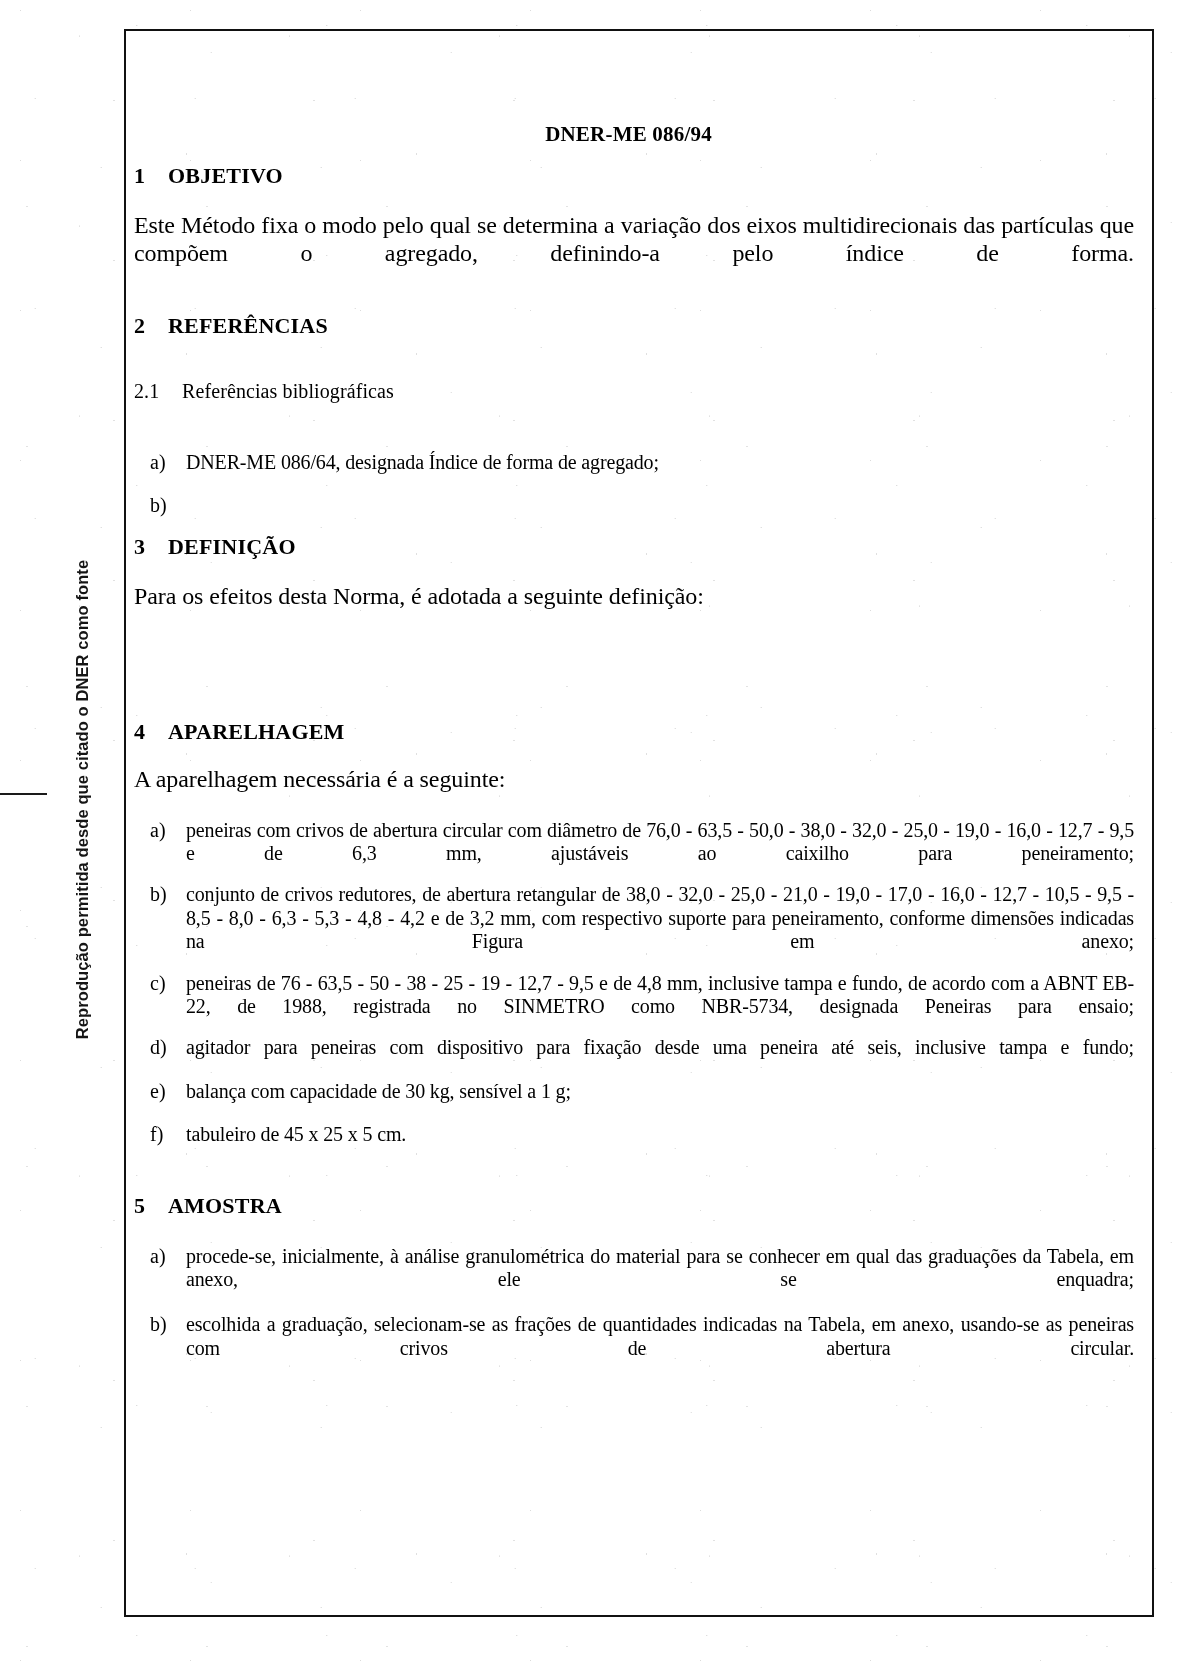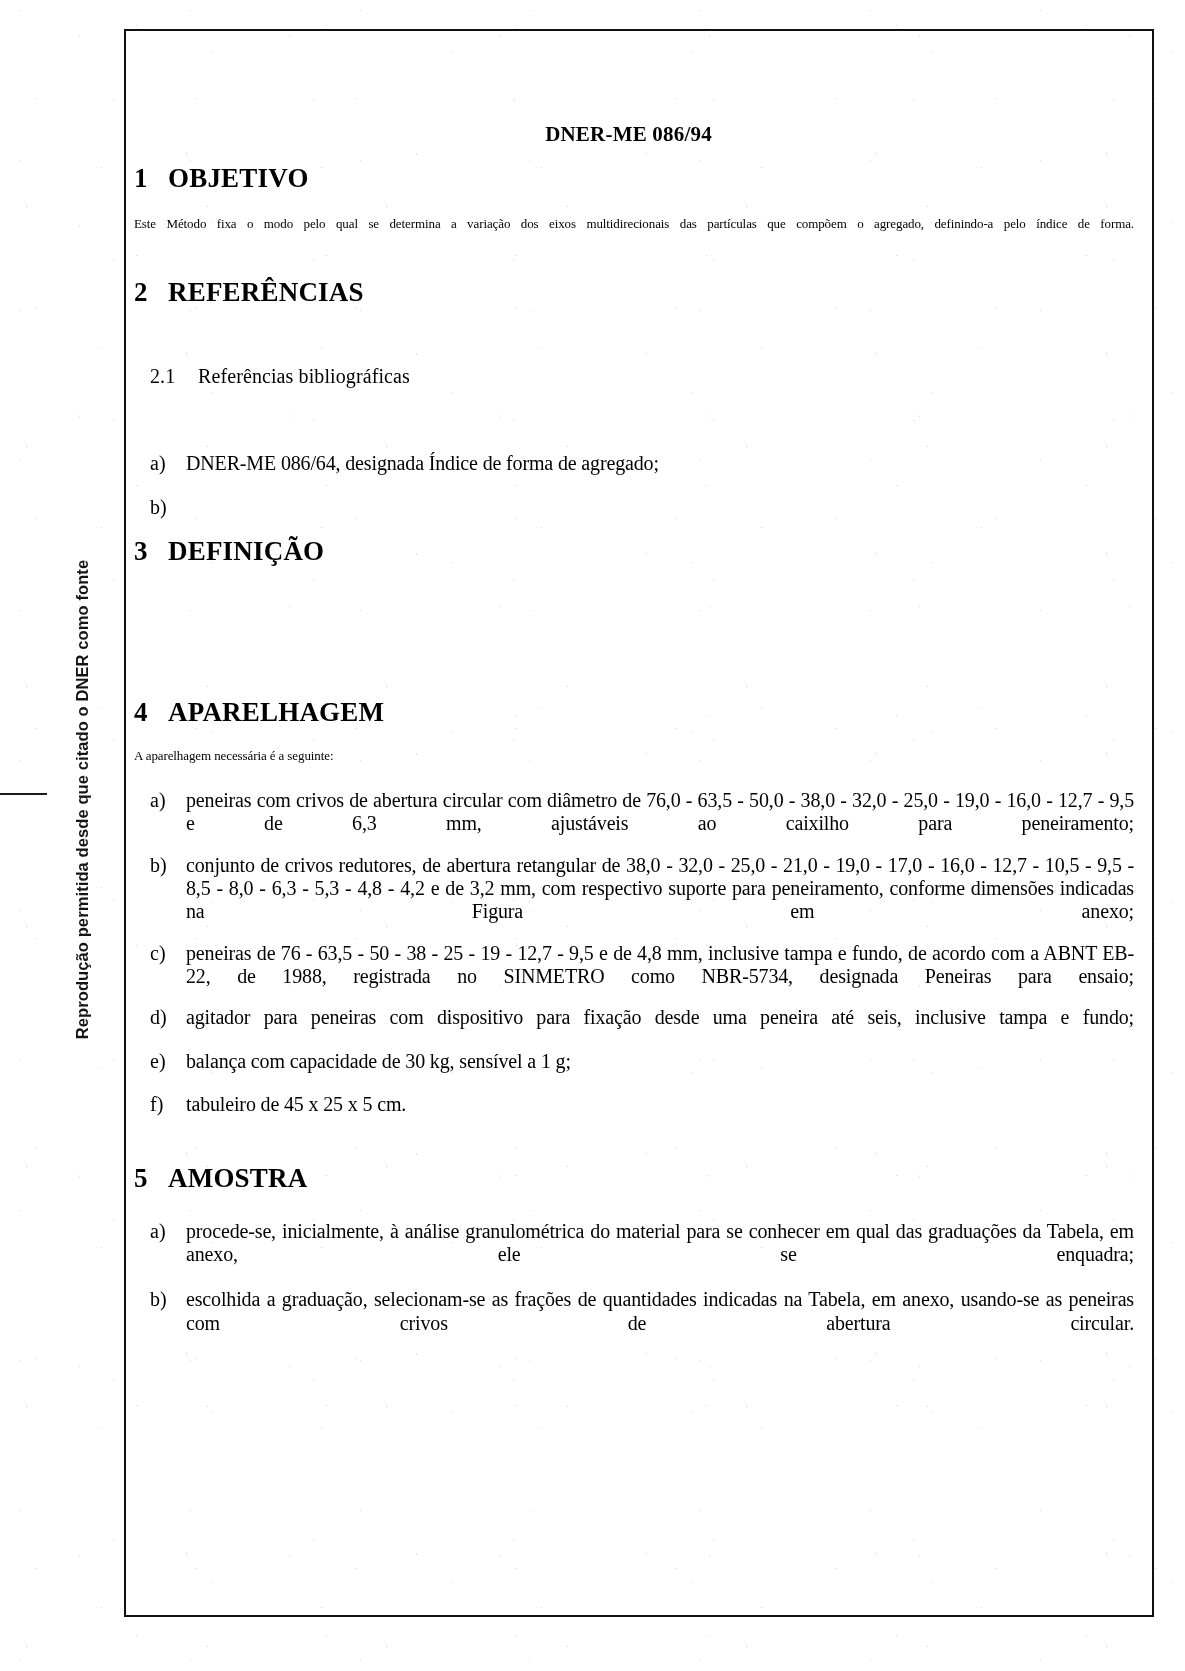--- a/index.html
+++ b/index.html
@@ -92,42 +92,42 @@
     line-height: 1.33;
     padding-right: 11px;
     padding-top: 85px;
     letter-spacing: 0.2px;
   }
   .doc-header .page-no {
     letter-spacing: 0.4px;
   }
 
   h2.section {
-    font-size: 27px;
+    font-size: 22px;
     font-weight: bold;
     margin: 0;
     letter-spacing: 0.2px;
   }
   h2.section .num {
     display: inline-block;
     width: 34px;
   }
 
   p.body-text {
-    font-size: 13px;
+    font-size: 24px;
     line-height: 1.17;
     margin: 0;
     text-align: justify;
     letter-spacing: -0.1px;
   }
 
   p.sub-head {
     font-size: 20px;
     line-height: 1.2;
-    margin: 16px;
+    margin: 0;
     letter-spacing: 0.1px;
   }
   p.sub-head .num {
     display: inline-block;
     width: 48px;
   }
 
   
   ul.letter-list {
     list-style: none;
@@ -206,20 +206,21 @@
       <span class="marker">b)</span>
     </li>
   </ul>
 
   <div class="sp-40"></div>
 
   <h2 class="section">
     <span class="num">3</span><span>DEFINIÇÃO</span>
   </h2>
   <div class="sp-22"></div>
+  <p class="body-text">Para os efeitos desta Norma, é adotada a seguinte definição:</p>
   <div class="sp-40"></div>
   <div class="sp-22"></div>
 
   <div class="sp-46"></div>
 
   <h2 class="section">
     <span class="num">4</span><span>APARELHAGEM</span>
   </h2>
   <div class="sp-20"></div>
   <p class="body-text">A aparelhagem necessária é a seguinte:</p>

